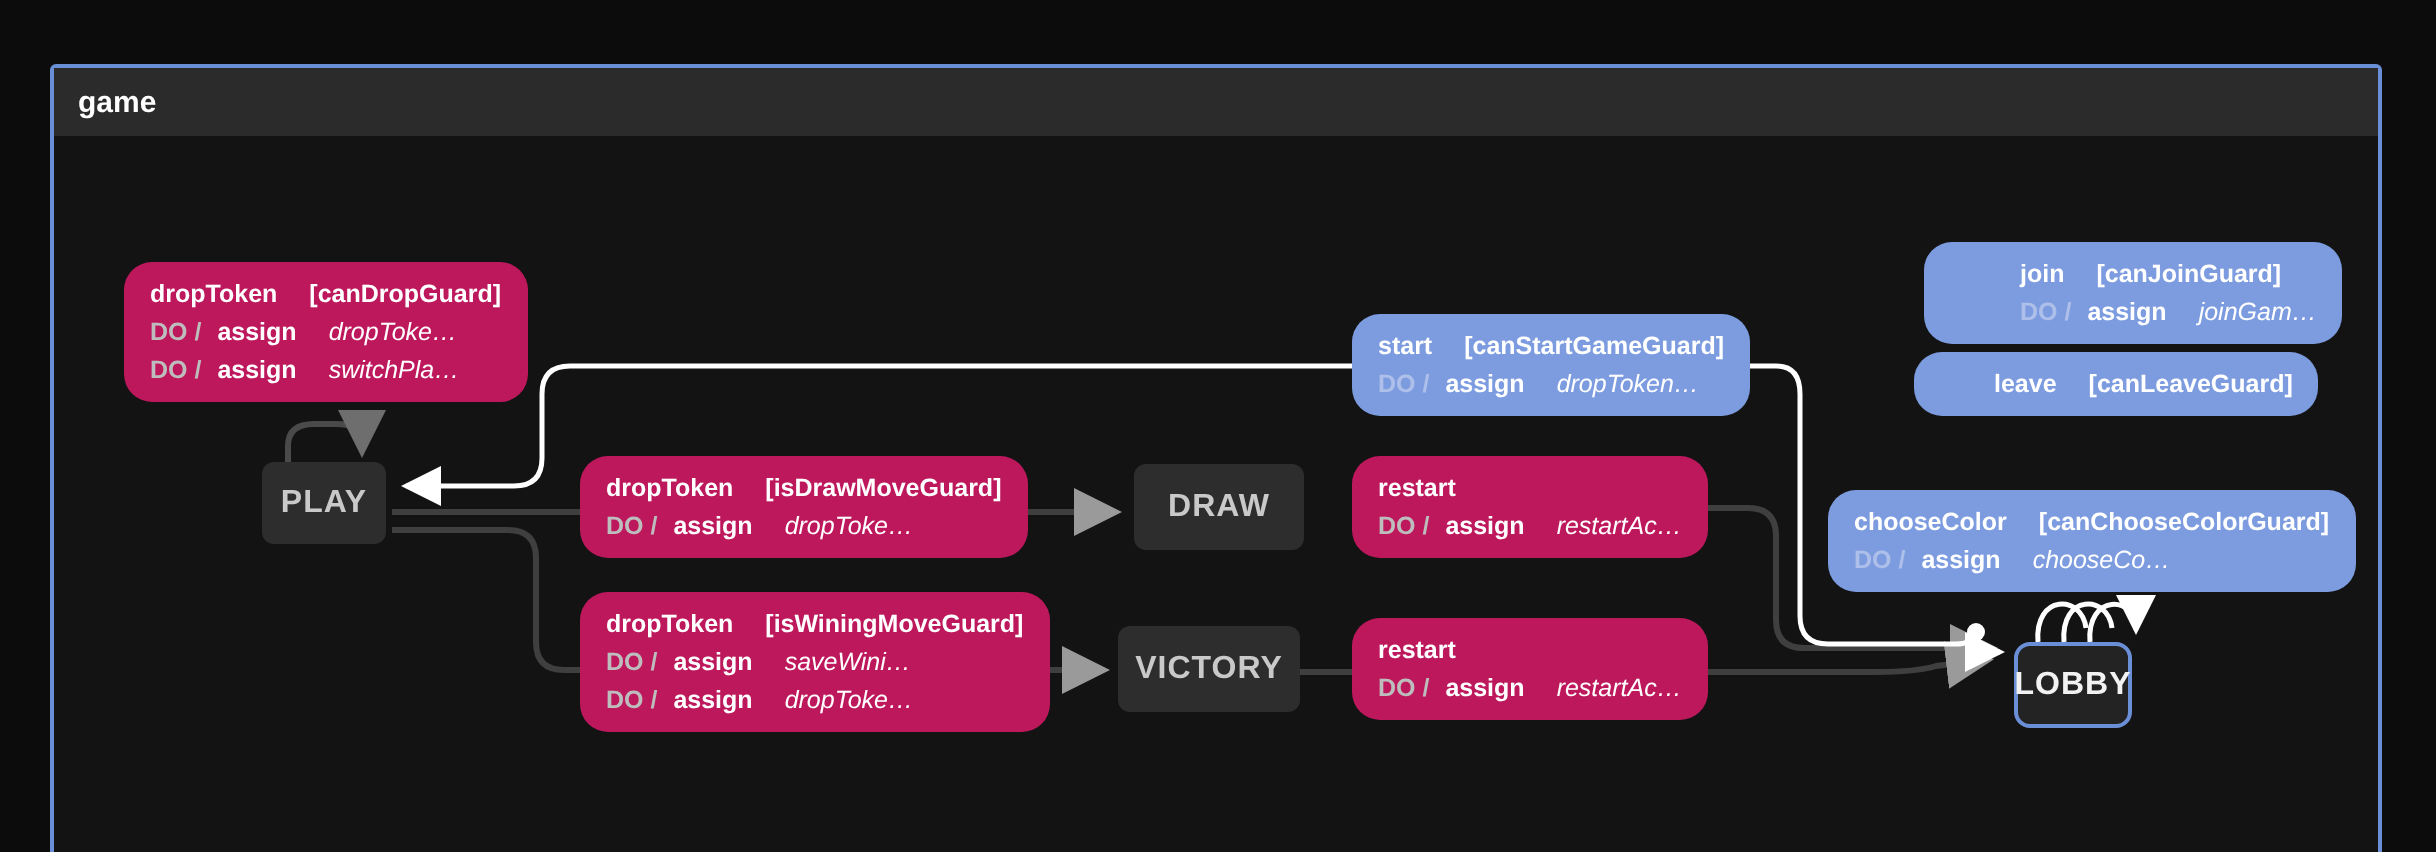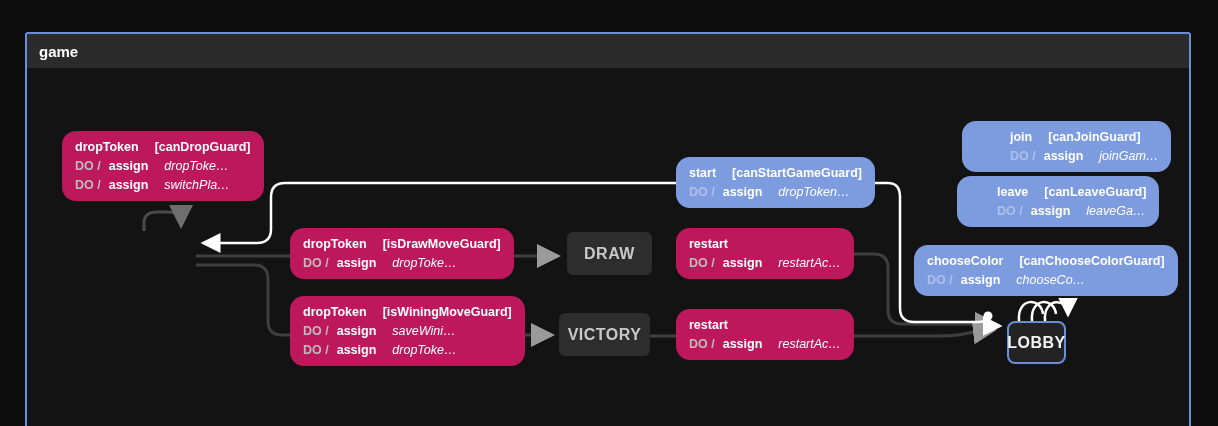--- a/index.html
+++ b/index.html
@@ -89,20 +89,23 @@
       <span>[canDropGuard]</span>
     </div>
     <div class="ev-action">
       <span class="do">DO /</span><span class="verb">assign</span><span class="val">dropToke…</span>
     </div>
     <div class="ev-action">
       <span class="do">DO /</span><span class="verb">assign</span><span class="val">switchPla…</span>
     </div>
   </div>
 
+  <div class="node state" style="left:131px;top:231px;width:62px;height:41px;">
+    <span>PLAY</span>
+  </div>
 
   <div class="node evbox gray" style="left:290px;top:228px;">
     <div class="ev-head">
       <span>dropToken</span>
       <span>[isDrawMoveGuard]</span>
     </div>
     <div class="ev-action">
       <span class="do">DO /</span><span class="verb">assign</span><span class="val">dropToke…</span>
     </div>
   </div>
@@ -166,23 +169,20 @@
     <div class="ev-action">
       <span class="do">DO /</span><span class="verb">assign</span><span class="val">joinGam…</span>
     </div>
   </div>
 
   <div class="node evbox blue" style="left:957px;top:176px;padding-left:40px;">
     <div class="ev-head">
       <span>leave</span>
       <span>[canLeaveGuard]</span>
     </div>
-    <div class="ev-action">
-      <span class="do">DO /</span><span class="verb">assign</span><span class="val">leaveGa…</span>
-    </div>
   </div>
 
   <div class="node evbox blue" style="left:914px;top:245px;">
     <div class="ev-head">
       <span>chooseColor</span>
       <span>[canChooseColorGuard]</span>
     </div>
     <div class="ev-action">
       <span class="do">DO /</span><span class="verb">assign</span><span class="val">chooseCo…</span>
     </div>

